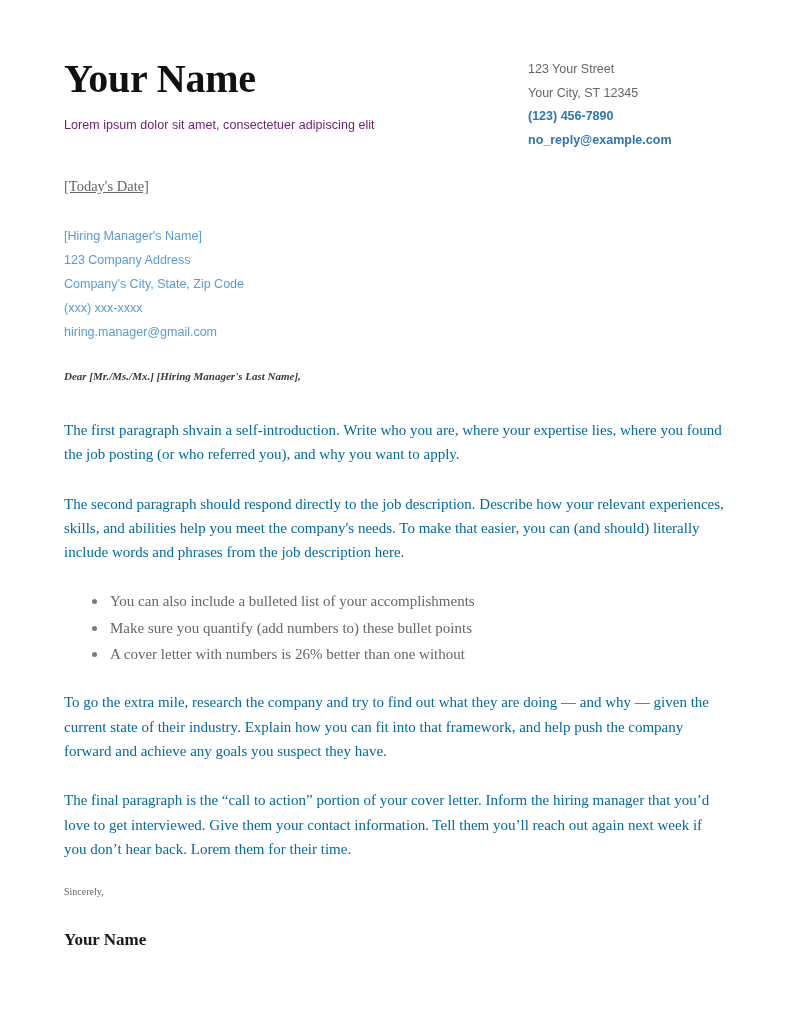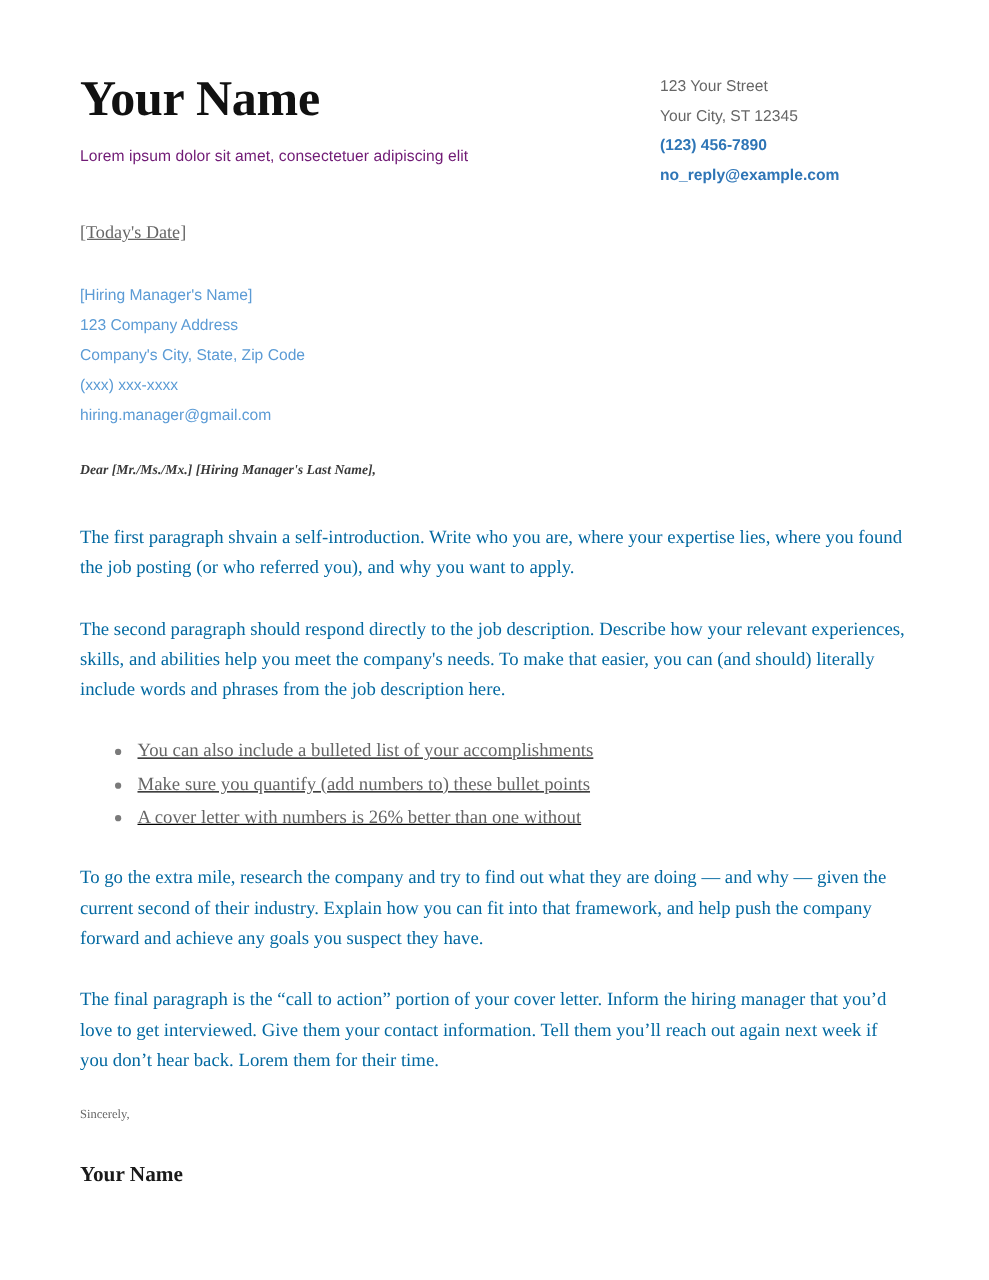--- a/index.html
+++ b/index.html
@@ -129,21 +129,20 @@
     font-size: 15px;
     color: #0369a1;
     line-height: 1.62;
     margin: 0 0 25px 0;
     text-align: left;
   }
   .bullets {
     list-style: none;
     margin: 0 0 24px 0;
     padding: 0;
-    text-decoration: underline;
   }
   .bullet-item {
     position: relative;
     font-family: "Liberation Serif", "DejaVu Serif", serif;
     font-size: 15px;
     color: #666666;
     line-height: 1.62;
     padding-left: 46px;
     margin: 0 0 2px 0;
   }
@@ -203,20 +202,20 @@
     <p class="salutation">Dear [Mr./Ms./Mx.] [Hiring Manager's Last Name],</p>
     <p class="para">The first paragraph shvain a self-introduction. Write who you are, where your expertise lies, where you found the job posting (or who referred you), and why you want to apply.</p>
     <p class="para">The second paragraph should respond directly to the job description. Describe how your relevant experiences, skills, and abilities help you meet the company's needs. To make that easier, you can (and should) literally include words and phrases from the job description here.</p>
 
     <ul class="bullets">
       <li class="bullet-item">You can also include a bulleted list of your accomplishments</li>
       <li class="bullet-item">Make sure you quantify (add numbers to) these bullet points</li>
       <li class="bullet-item">A cover letter with numbers is 26% better than one without</li>
     </ul>
 
-    <p class="para">To go the extra mile, research the company and try to find out what they are doing — and why — given the current second of their industry. Explain how you can fit into that framework, and help push the company forward and achieve any goals you suspect they have.</p>
+    <p class="para">To go the extra mile, research the company and try to find out what they are doing — and why — given the current state of their industry. Explain how you can fit into that framework, and help push the company forward and achieve any goals you suspect they have.</p>
     <p class="para">The final paragraph is the “call to action” portion of your cover letter. Inform the hiring manager that you’d love to get interviewed. Give them your contact information. Tell them you’ll reach out again next week if you don’t hear back. Lorem them for their time.</p>
 
     <p class="closing">Sincerely,</p>
     <p class="signature">Your Name</p>
   </div>
 
 </div>
 
 </body></html>

